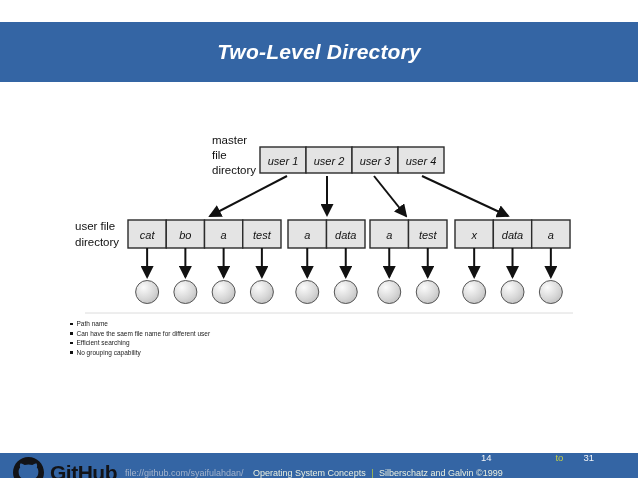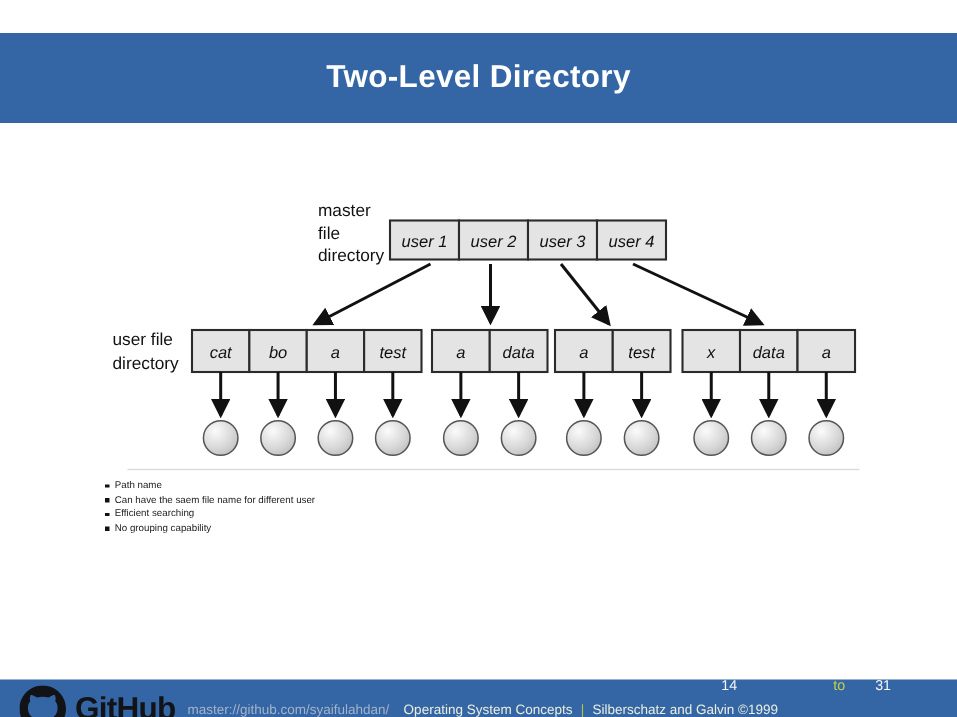--- a/index.html
+++ b/index.html
@@ -6,21 +6,21 @@
   #slide{
     position:relative;width:638px;height:478px;background:#ffffff;overflow:hidden;
     font-family:"Liberation Sans",sans-serif;
   }
   
   #title-bar{
     position:absolute;left:0;top:22px;width:638px;height:60px;
     background:#3465a4;display:flex;align-items:center;justify-content:center;
   }
   #title-bar .title{
-    color:#ffffff;font-size:21px;font-weight:bold;letter-spacing:.2px;
+    color:#ffffff;font-size:21px;font-weight:bold;letter-spacing:.2px;font-style:italic;
   }
   
   .bullet-line{
     position:absolute;left:80px;top:97px;display:flex;align-items:center;
   }
   .bullet-dot{
     width:5px;height:5px;border-radius:50%;background:#111;margin-right:10px;flex:0 0 auto;
   }
   .bullet-text{font-size:14.5px;color:#111;}
   
@@ -159,21 +159,21 @@
     </div>
 
   <div id="footer-bar">
     <div id="gh-logo">
       <svg id="gh-mark" viewBox="0 0 24 24">
         <path fill="#121317" d="M12 0c-6.626 0-12 5.373-12 12 0 5.302 3.438 9.8 8.207 11.387.599.111.793-.261.793-.577v-2.234c-3.338.726-4.033-1.416-4.033-1.416-.546-1.387-1.333-1.756-1.333-1.756-1.089-.745.083-.729.083-.729 1.205.084 1.839 1.237 1.839 1.237 1.07 1.834 2.807 1.304 3.492.997.107-.775.418-1.305.762-1.604-2.665-.305-5.467-1.334-5.467-5.931 0-1.311.469-2.381 1.236-3.221-.124-.303-.535-1.524.117-3.176 0 0 1.008-.322 3.301 1.23.957-.266 1.983-.399 3.003-.404 1.02.005 2.047.138 3.006.404 2.291-1.552 3.297-1.23 3.297-1.23.653 1.653.242 2.874.118 3.176.77.84 1.235 1.911 1.235 3.221 0 4.609-2.807 5.624-5.479 5.921.43.372.823 1.102.823 2.222v3.293c0 .319.192.694.801.576 4.765-1.589 8.199-6.086 8.199-11.386 0-6.627-5.373-12-12-12z"></path>
       </svg>
       <span id="gh-word">GitHub</span>
     </div>
     <div id="footer-text">
-      <span class="f-url">master://github.com/syaifulahdan/</span>
+      <span class="f-url">file://github.com/syaifulahdan/</span>
       <span class="f-course">Operating System Concepts</span>
       <span class="f-sep">|</span>
       <span class="f-authors">Silberschatz and Galvin ©1999</span>
     </div>
   </div>
   <div id="page-nums">
     <span class="p-num">14</span>
     <span class="p-to">to</span>
     <span class="p-num">31</span>
   </div>

